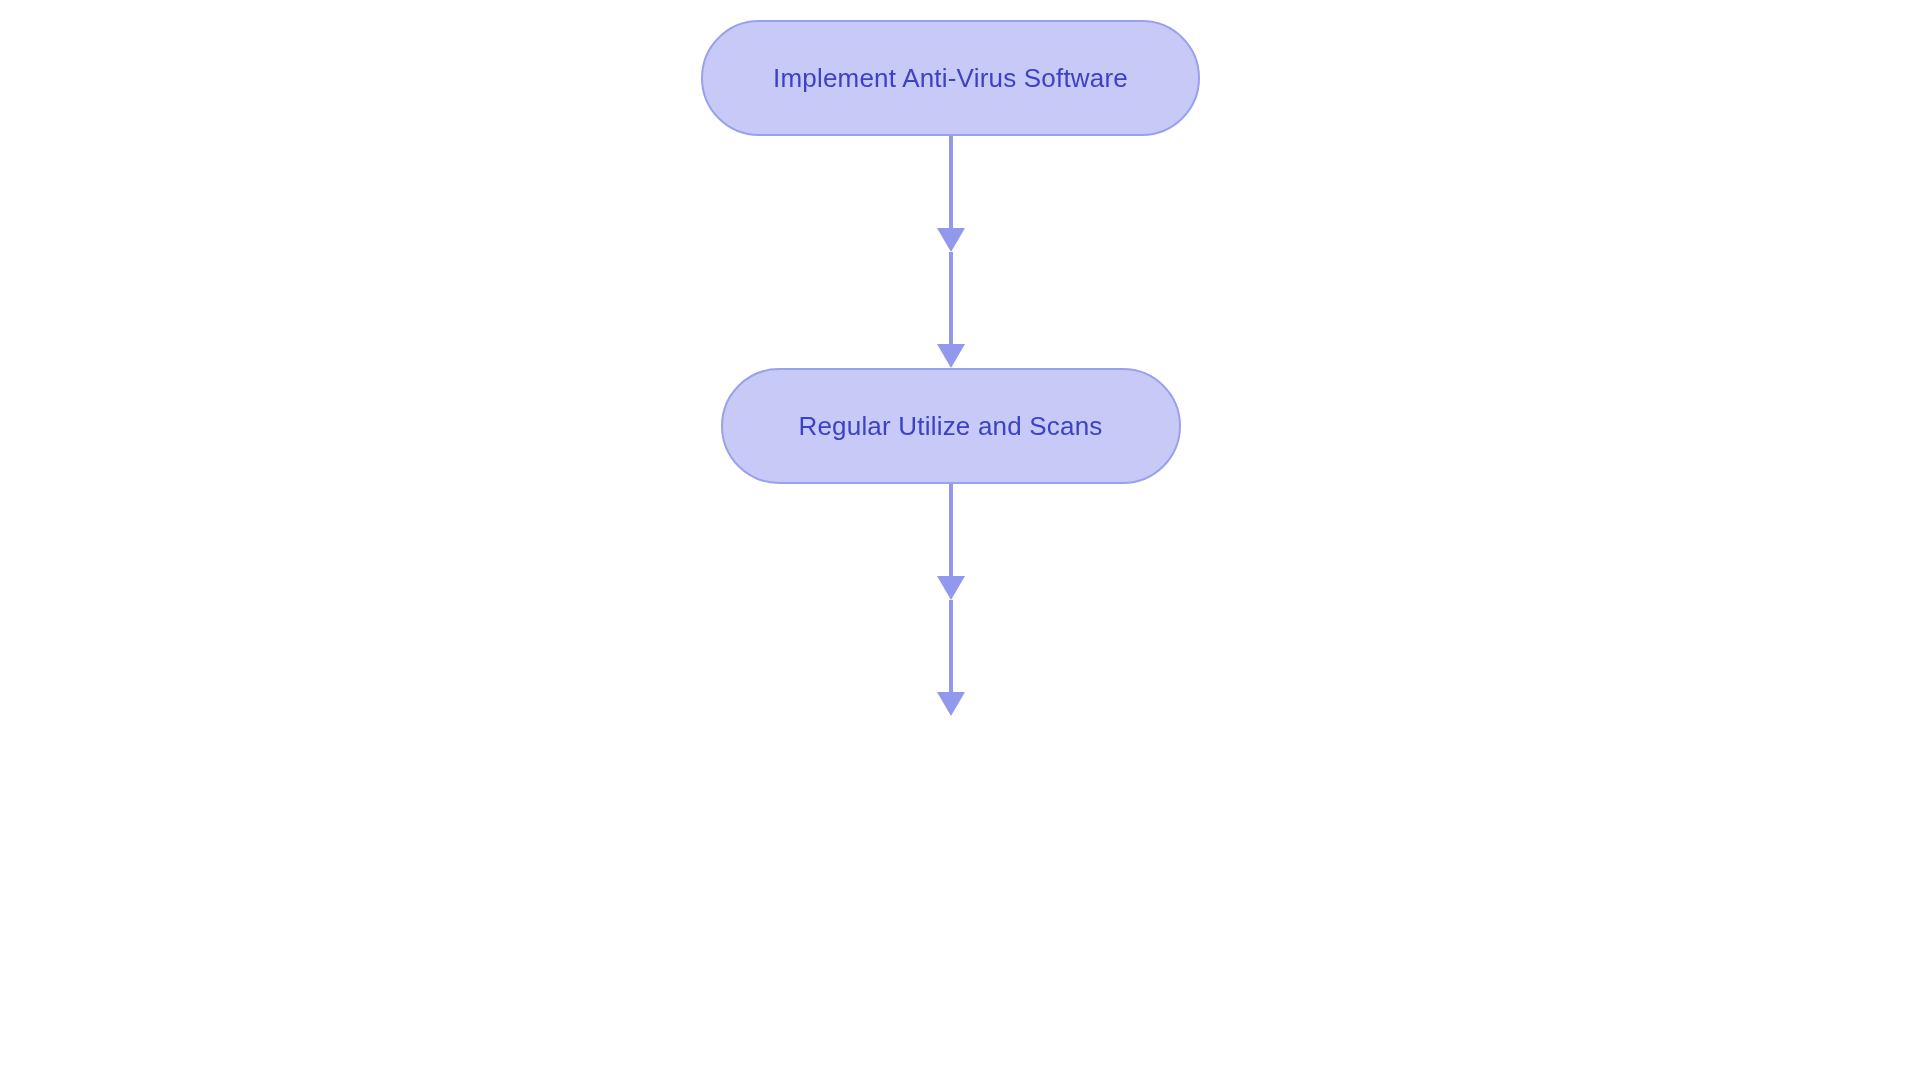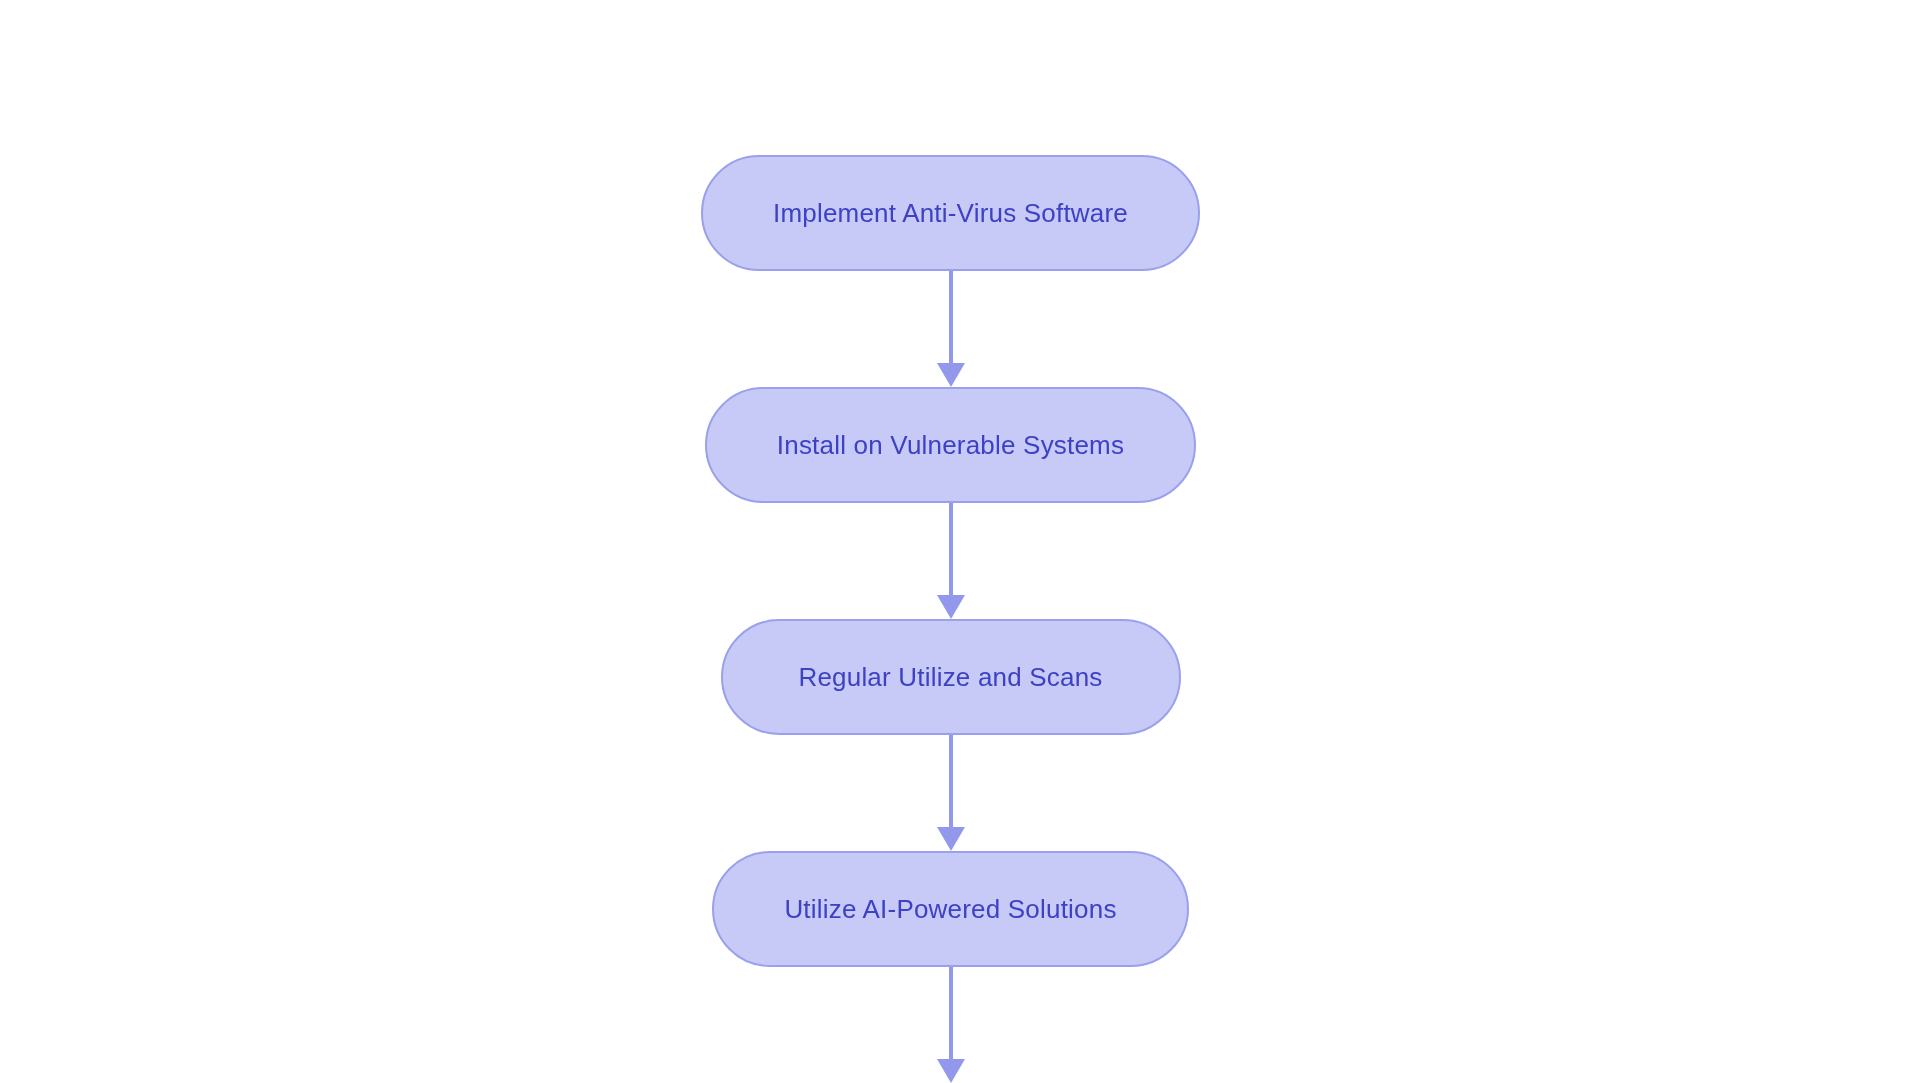--- a/index.html
+++ b/index.html
@@ -17,21 +17,20 @@
     font-family: "Liberation Sans", "DejaVu Sans", sans-serif;
     overflow: hidden;
   }
   .canvas {
     width: 1901px;
     height: 1083px;
     padding-top: 20px;
     display: flex;
     flex-direction: column;
     align-items: center;
-    justify-content: flex-end;
   }
   .flow-node {
     height: 116px;
     min-width: 460px;
     padding: 0 70px;
     border-radius: 58px;
     background: var(--node-fill);
     border: 2px solid var(--node-border);
     color: var(--node-text);
     font-size: 26px;
@@ -71,41 +70,35 @@
 
   <div class="flow-node">
     <span>Implement Anti-Virus Software</span>
   </div>
 
   <div class="flow-arrow">
     <div class="arrow-line"></div>
     <div class="arrow-head"></div>
   </div>
 
-  <div class="flow-node">
-    <span>Install on Vulnerable Systems</span>
-  </div>
 
   <div class="flow-arrow">
     <div class="arrow-line"></div>
     <div class="arrow-head"></div>
   </div>
 
   <div class="flow-node">
     <span>Regular Utilize and Scans</span>
   </div>
 
   <div class="flow-arrow">
     <div class="arrow-line"></div>
     <div class="arrow-head"></div>
   </div>
 
-  <div class="flow-node">
-    <span>Utilize AI-Powered Solutions</span>
-  </div>
 
   <div class="flow-arrow">
     <div class="arrow-line"></div>
     <div class="arrow-head"></div>
   </div>
 
 
 </div>
 
 </body></html>

